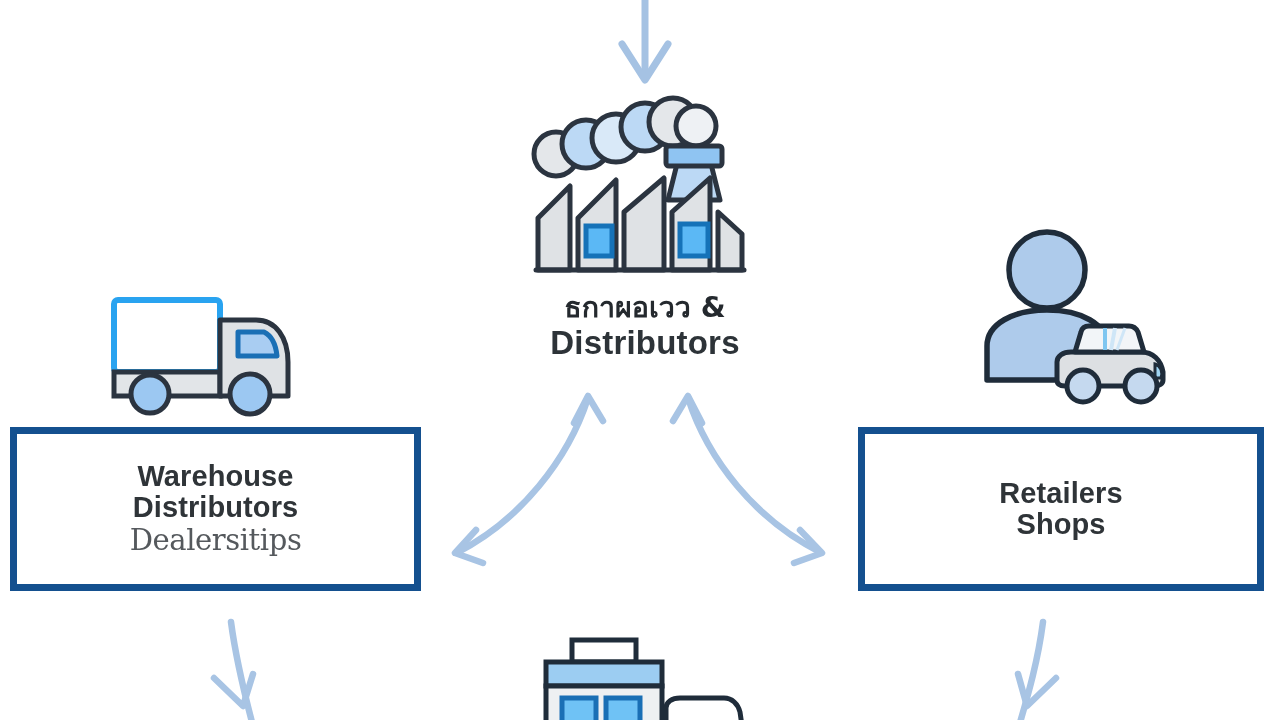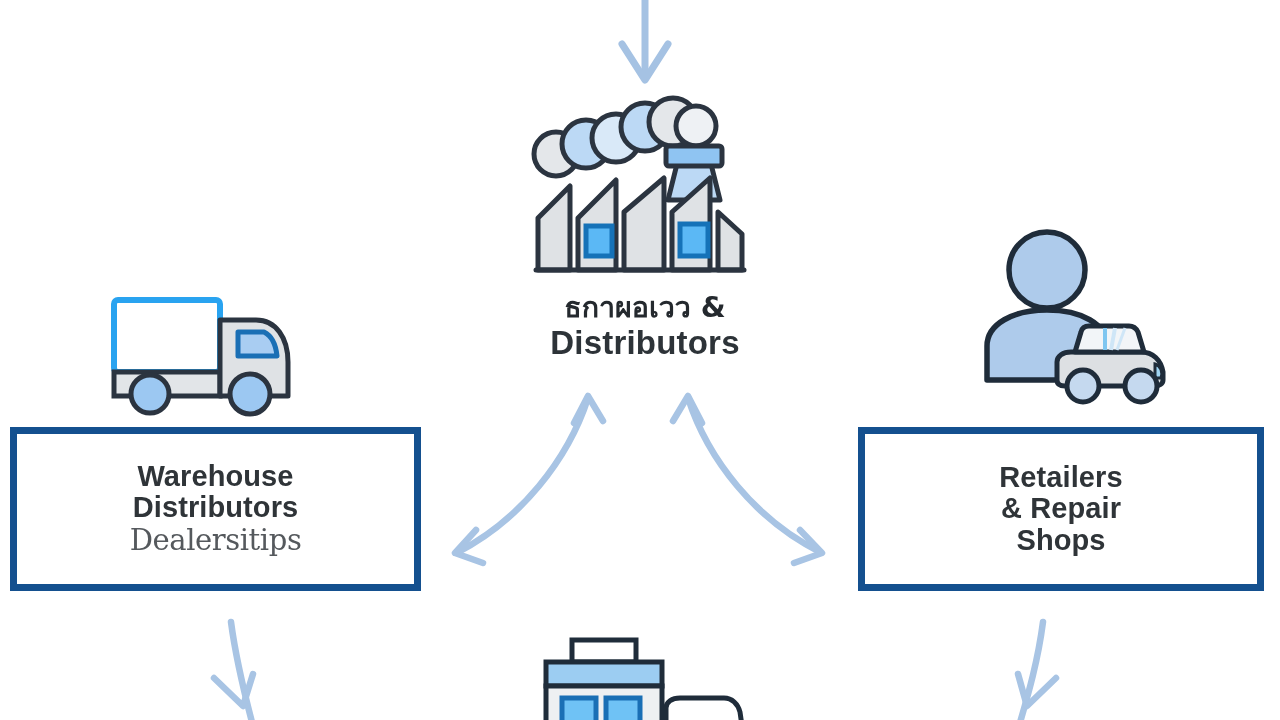--- a/index.html
+++ b/index.html
@@ -226,17 +226,16 @@
   </div>
 
   <div class="node-box" id="box-warehouse">
     <div class="box-title">Warehouse</div>
     <div class="box-title">Distributors</div>
     <div class="box-sub">Dealersitips</div>
   </div>
 
   <div class="node-box" id="box-retailers">
     <div class="box-title">Retailers</div>
-    <div class="box-title">&amp; Repair</div>
     <div class="box-title">Shops</div>
   </div>
 
 </div>
 
 </body></html>

